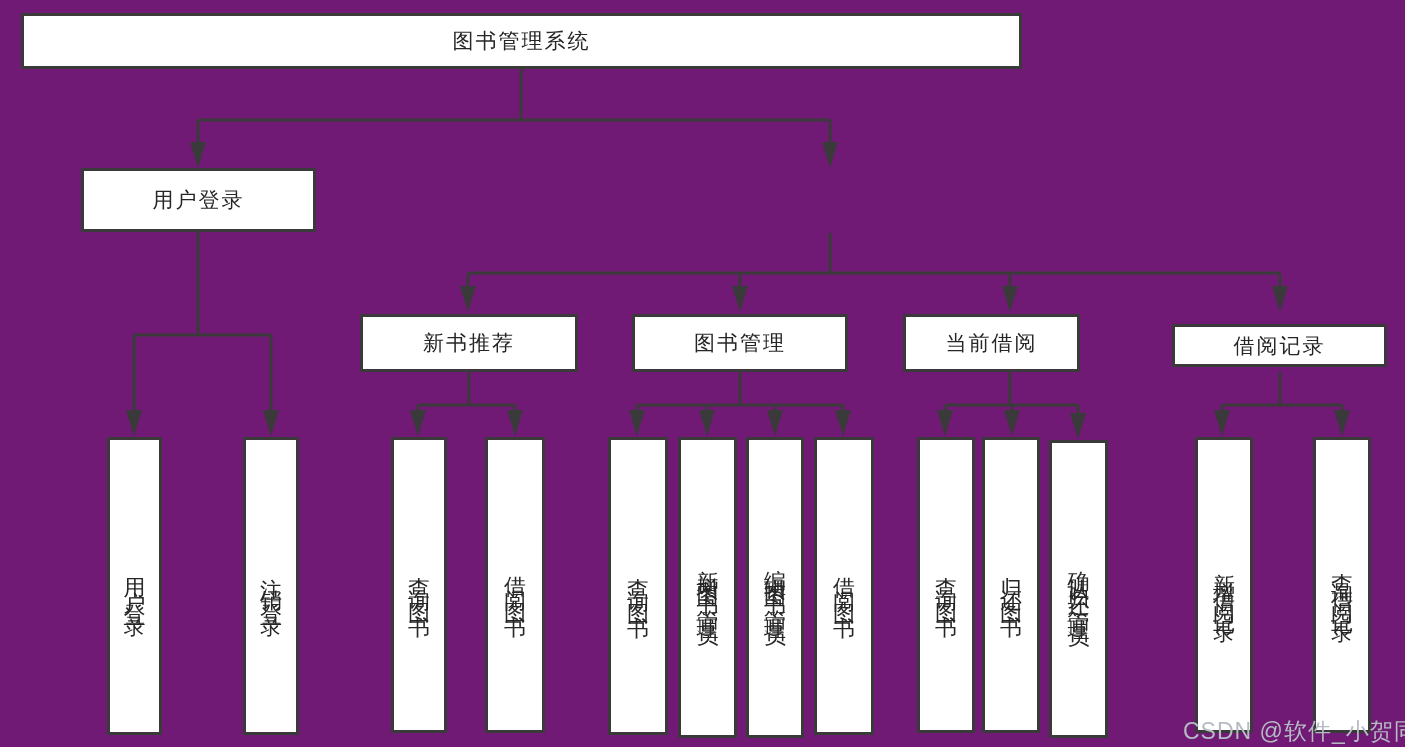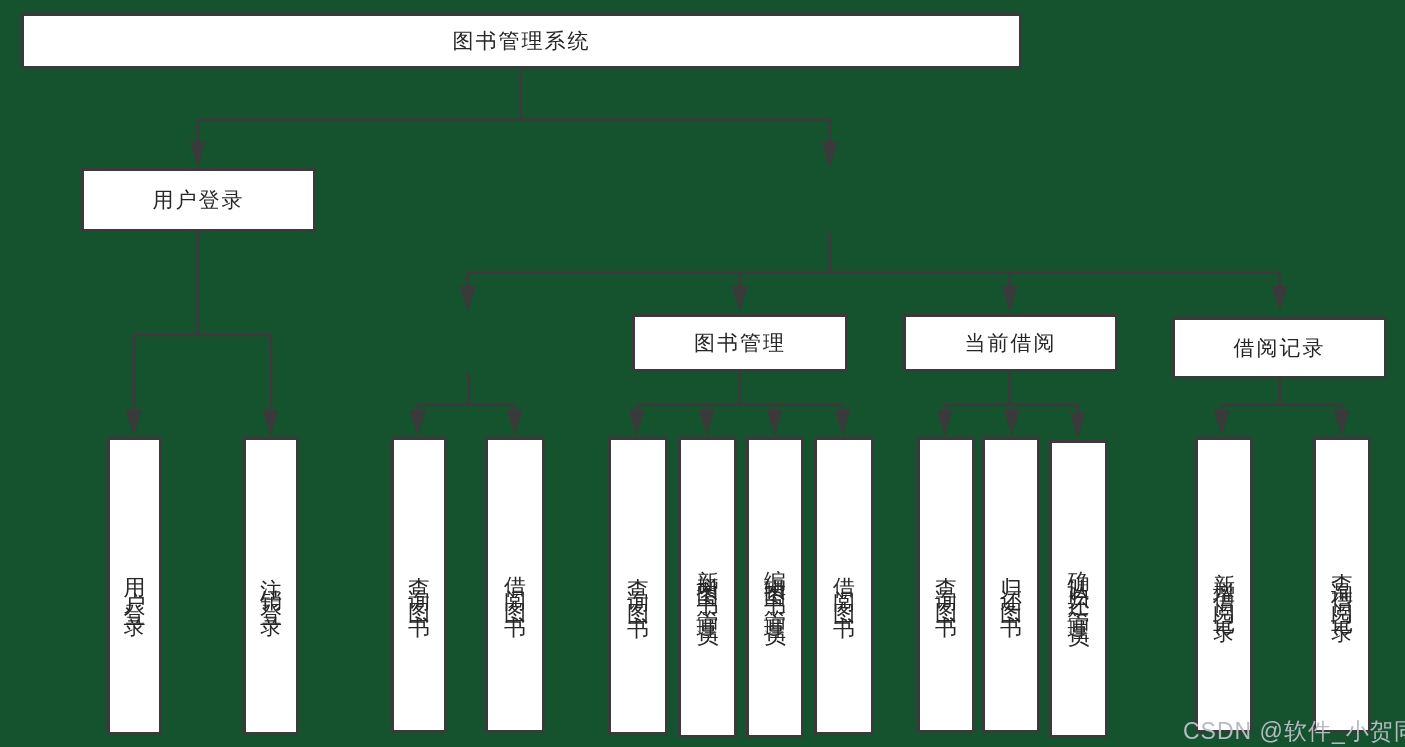--- a/index.html
+++ b/index.html
@@ -1,20 +1,20 @@
 <!DOCTYPE html>
 <html><head>
 <meta charset="utf-8">
 <style>
   html, body { margin: 0; padding: 0; background: #ffffff; }
   .canvas {
     position: relative;
     width: 1405px;
     height: 747px;
-    background: #14532d;
+    background: #701a75;
     font-family: "Liberation Sans", "DejaVu Sans", sans-serif;
     color: #262626;
     overflow: hidden;
   }
   svg.wires { position: absolute; left: 0; top: 0; z-index: 1; }
   .node {
     position: absolute;
     box-sizing: border-box;
     background: #ffffff;
     border: 3px solid #3a3a3a;
@@ -83,23 +83,24 @@
       <polygon points="1070,413 1086,413 1078,439"></polygon>
       <polygon points="1214,410 1230,410 1222,436"></polygon>
       <polygon points="1334,410 1350,410 1342,436"></polygon>
     </g>
   </svg>
 
   <div class="node h-node" style="left:21px; top:13px; width:1001px; height:56px;">图书管理系统</div>
 
   <div class="node h-node" style="left:81px; top:168px; width:235px; height:64px;">用户登录</div>
 
+  <div class="node h-node" style="left:360px; top:314px; width:218px; height:58px;">新书推荐</div>
   <div class="node h-node" style="left:632px; top:314px; width:216px; height:58px;">图书管理</div>
-  <div class="node h-node" style="left:903px; top:314px; width:215px; height:58px;">当前借阅</div>
-  <div class="node h-node" style="left:1172px; top:317px; width:215px; height:62px;">借阅记录</div>
+  <div class="node h-node" style="left:903px; top:314px; width:177px; height:58px;">当前借阅</div>
+  <div class="node h-node" style="left:1172px; top:324px; width:215px; height:43px;">借阅记录</div>
 
   <div class="node leaf" style="left:107px; top:437px; width:55px; height:298px;">用户登录</div>
   <div class="node leaf" style="left:243px; top:437px; width:56px; height:298px;">注销登录</div>
 
   <div class="node leaf" style="left:391px; top:437px; width:56px; height:296px;">查询图书</div>
   <div class="node leaf" style="left:485px; top:437px; width:60px; height:296px;">借阅图书</div>
 
   <div class="node leaf" style="left:608px; top:437px; width:60px; height:298px;">查询图书</div>
   <div class="node leaf long" style="left:678px; top:437px; width:59px; height:301px;">新增图书（管理员）</div>
   <div class="node leaf long" style="left:746px; top:437px; width:58px; height:301px;">编辑图书（管理员）</div>

